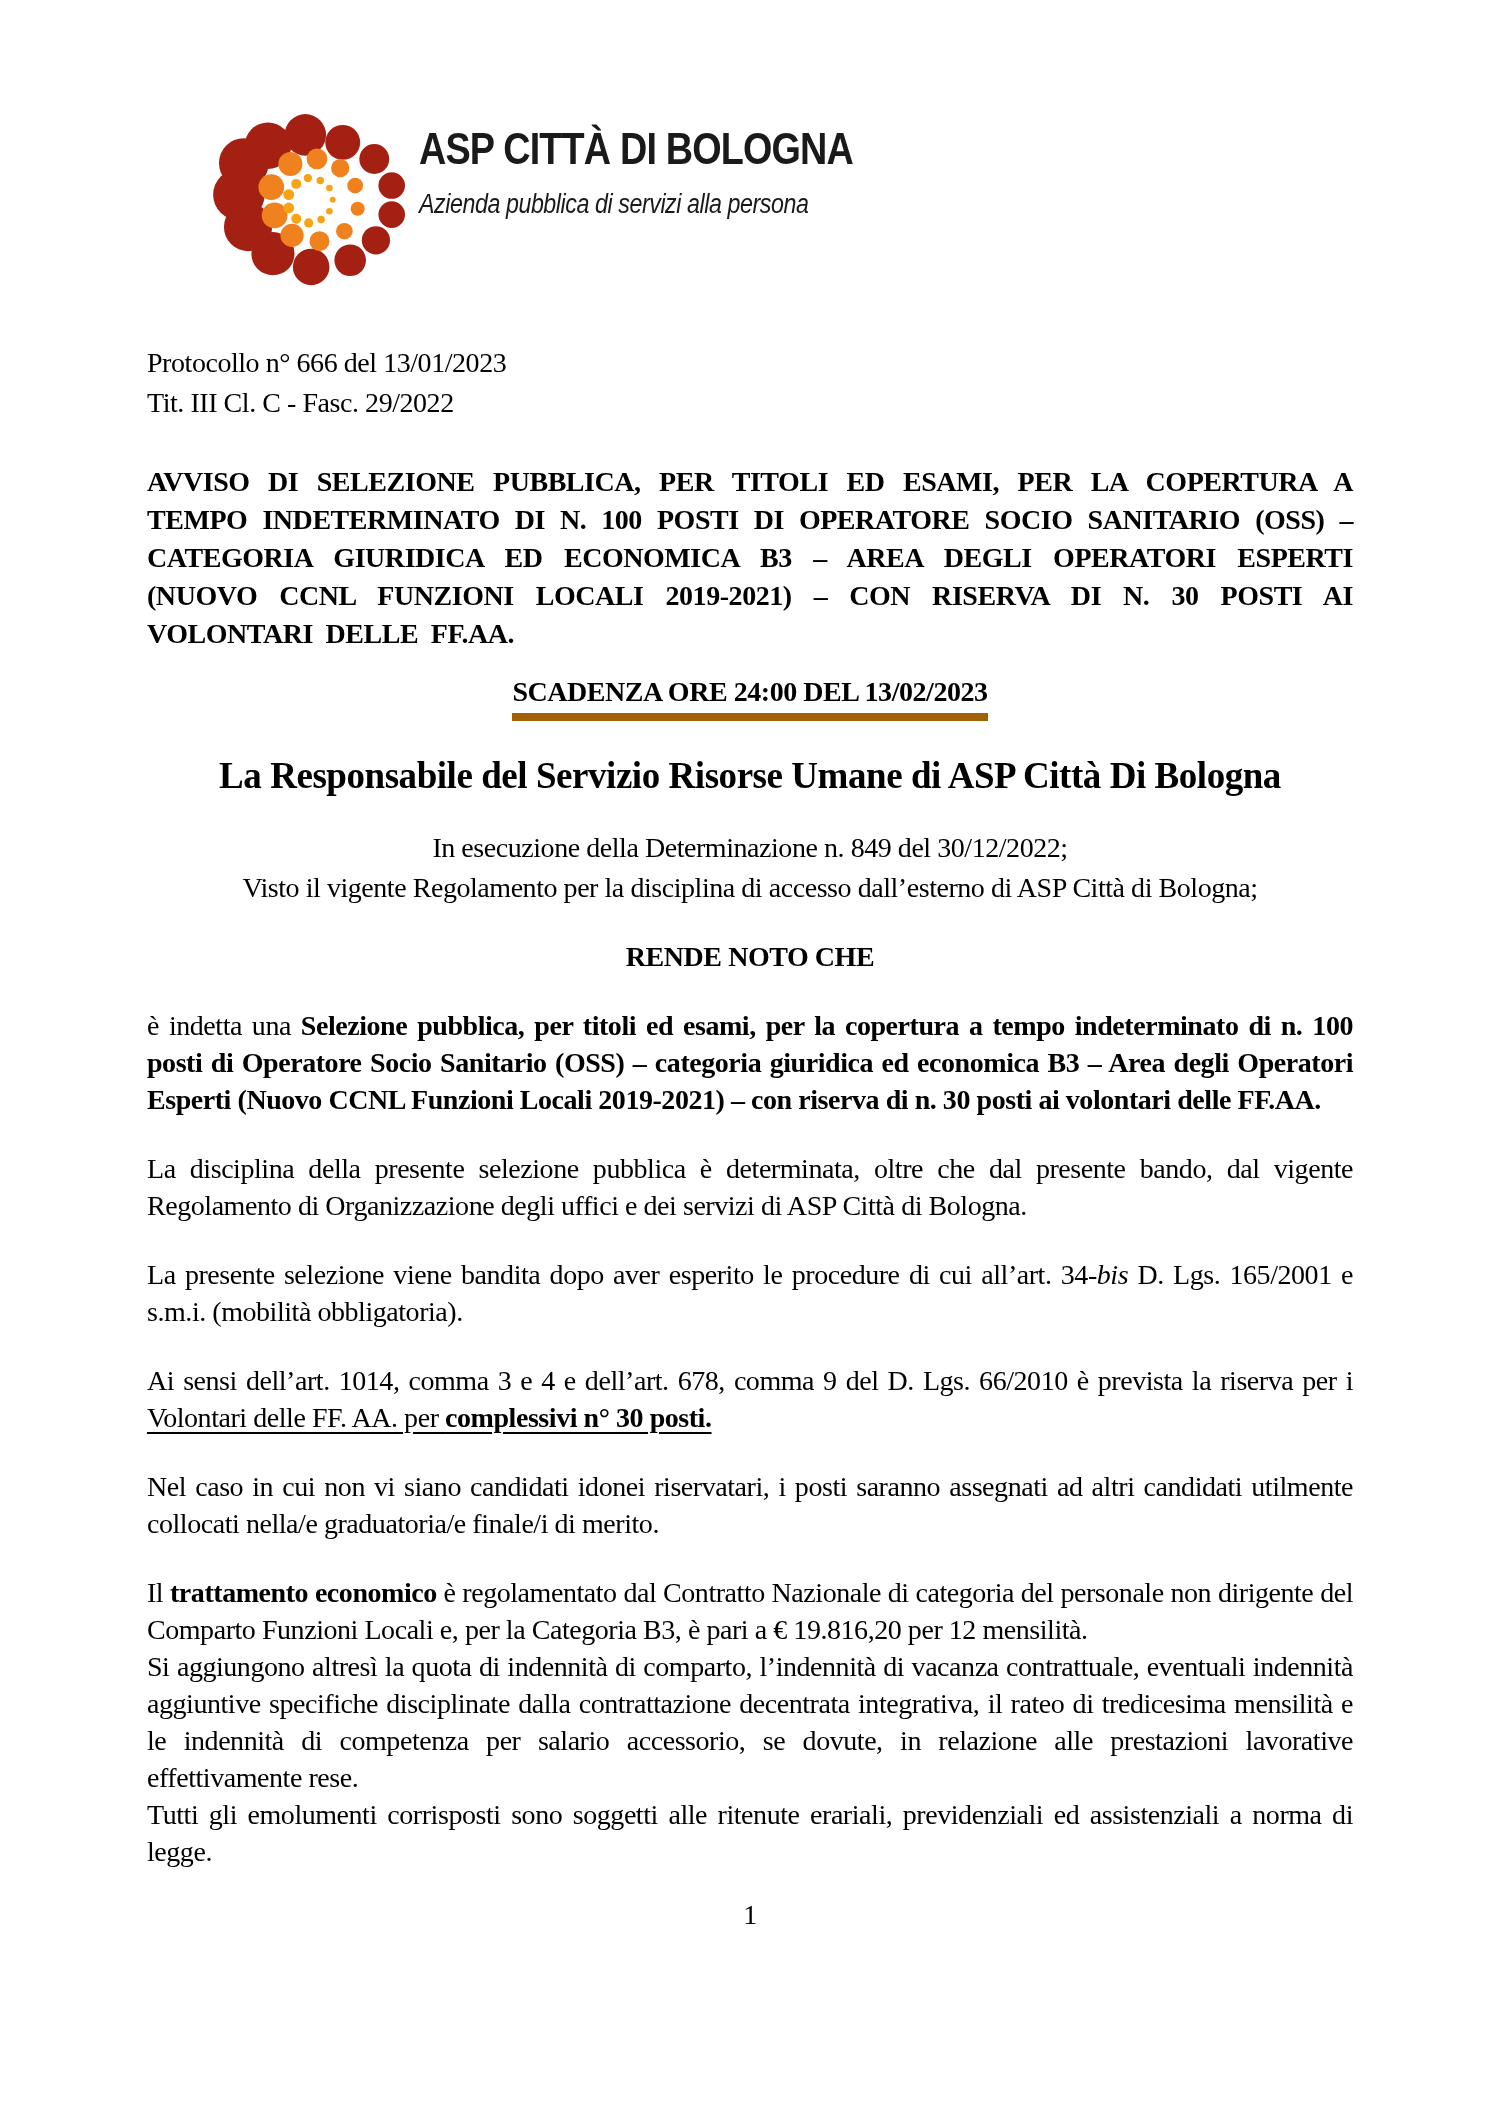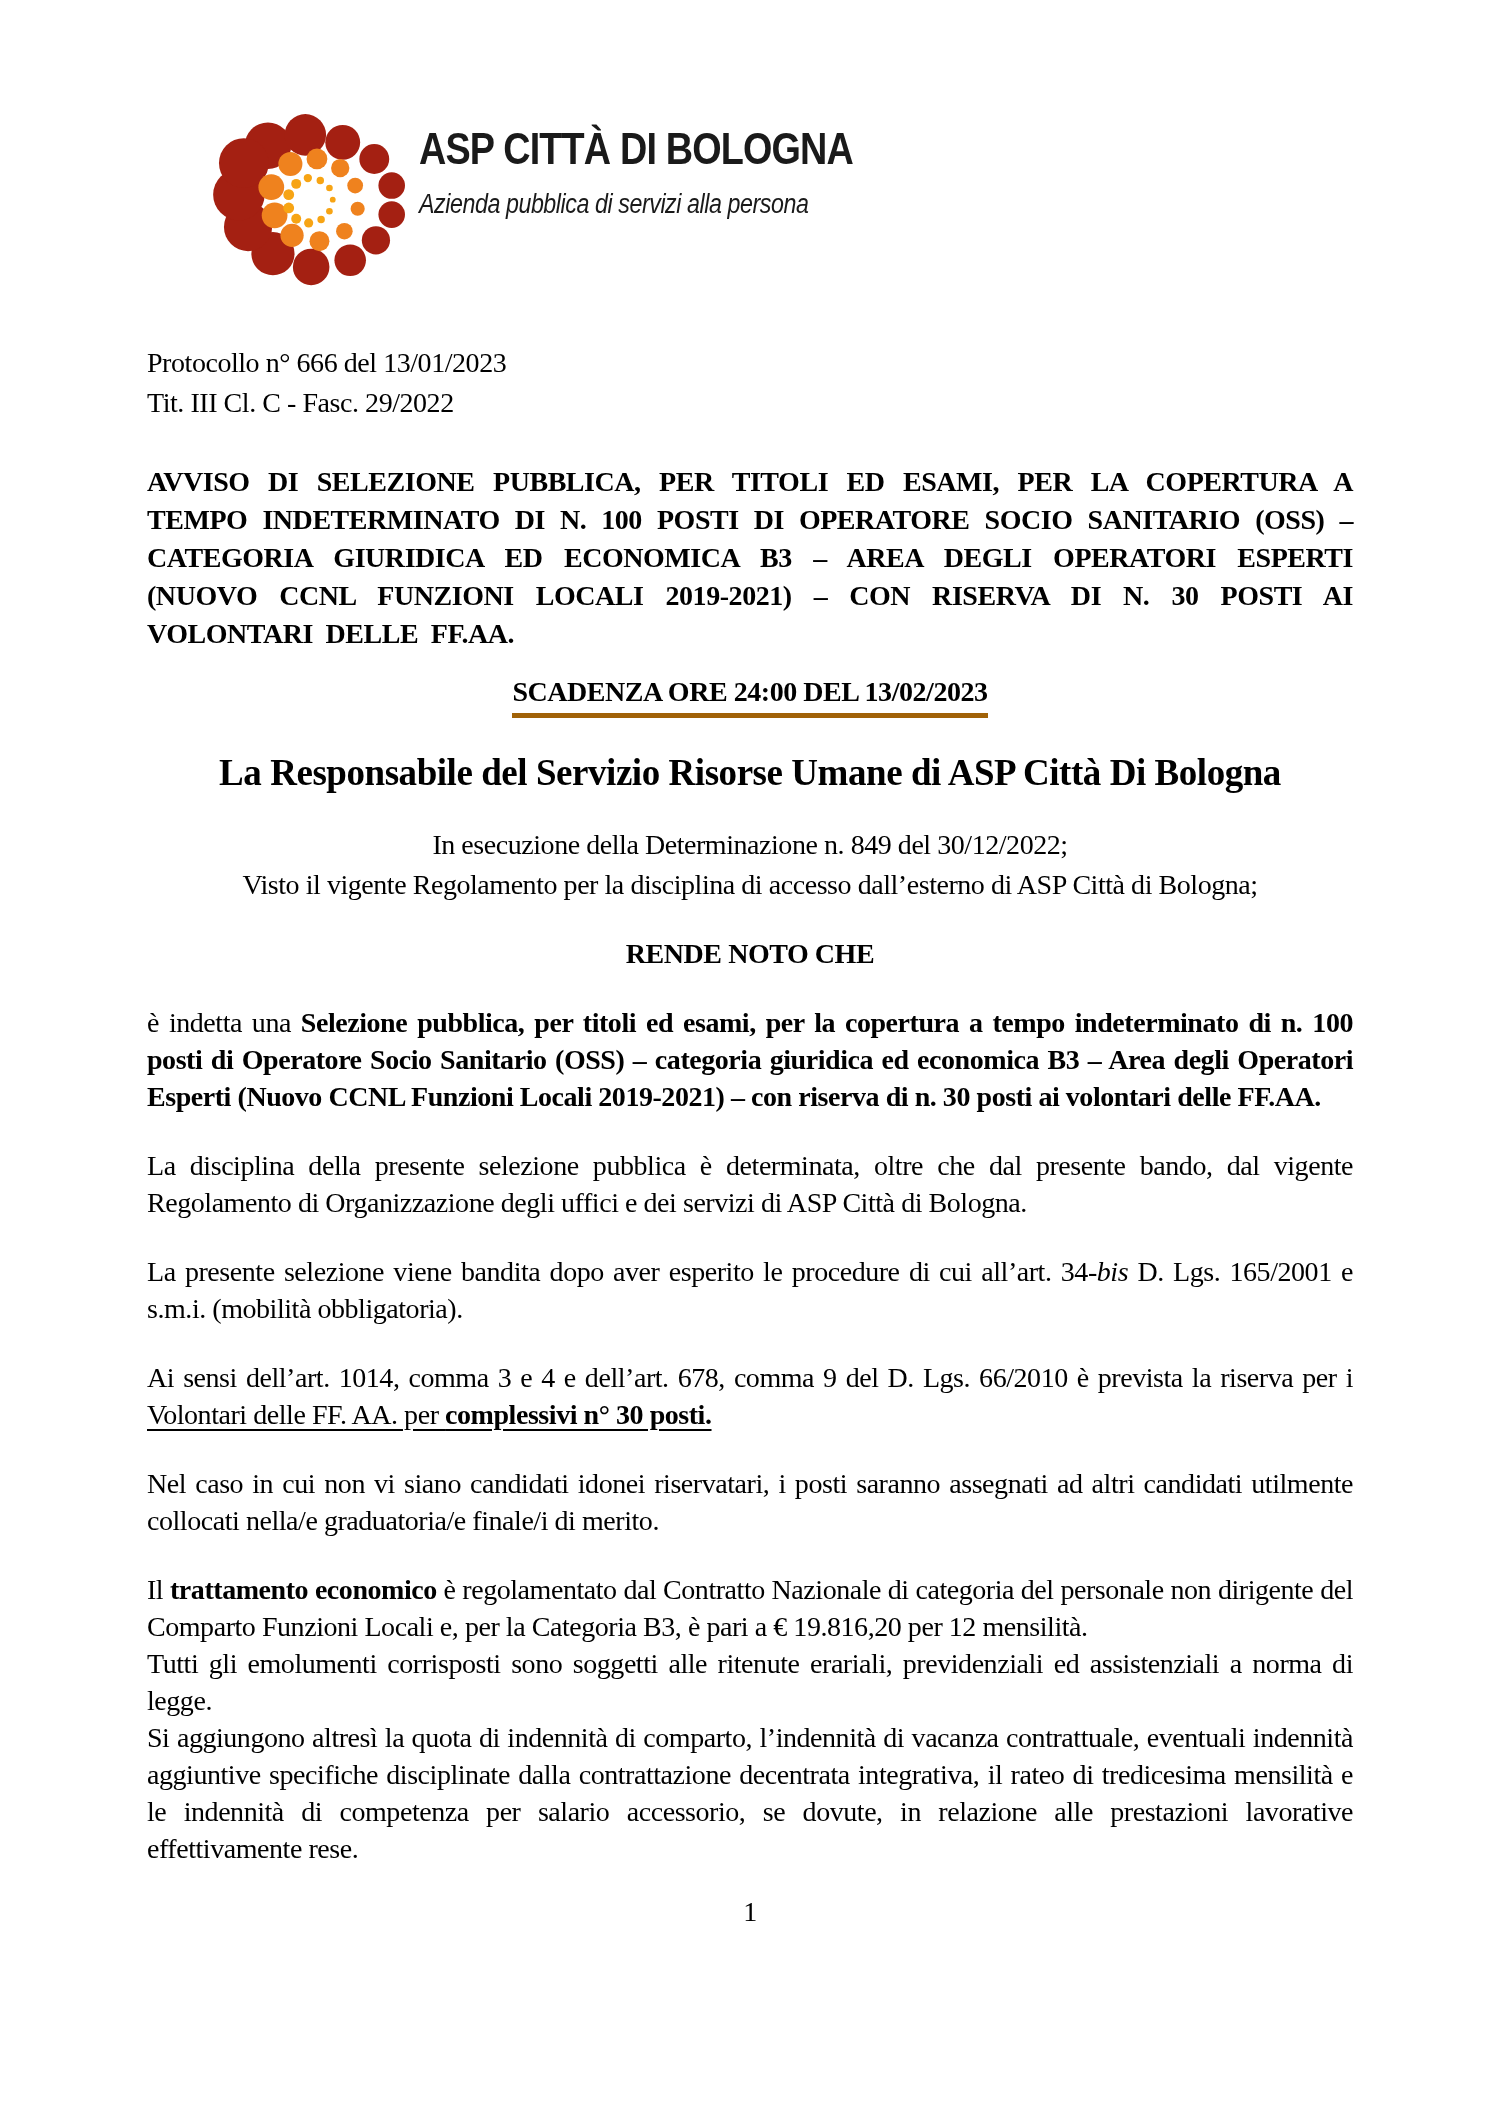--- a/index.html
+++ b/index.html
@@ -65,21 +65,21 @@
     font-size: 28px;
     font-weight: 700;
     text-align: justify;
     word-spacing: 6px;
     line-height: 38px;
   }
   .deadline-row { margin-top: 20px; text-align: center; }
   .deadline {
     display: inline-block;
     font-weight: 700;
-    border-bottom: 5px solid #a16207;
+    border-bottom: 8px solid #a16207;
     padding-bottom: 3px;
   }
   .issuer {
     margin: 36px 0 0;
     font-size: 37px;
     font-weight: 700;
     text-align: center;
   }
   .premises { margin-top: 34px; text-align: center; line-height: 40px; }
   .announcement {
@@ -181,19 +181,19 @@
   <p class="para">La disciplina della presente selezione pubblica è determinata, oltre che dal presente bando, dal vigente Regolamento di Organizzazione degli uffici e dei servizi di ASP Città di Bologna.</p>
 
   <p class="para"><span>La presente selezione viene bandita dopo aver esperito le procedure di cui all’art. 34-</span><em>bis</em><span> D. Lgs. 165/2001 e s.m.i. (mobilità obbligatoria).</span></p>
 
   <p class="para"><span>Ai sensi dell’art. 1014, comma 3 e 4 e dell’art. 678, comma 9 del D. Lgs. 66/2010 è prevista la riserva per i </span><span class="u">Volontari delle FF. AA. per </span><strong class="u">complessivi n° 30 posti.</strong></p>
 
   <p class="para">Nel caso in cui non vi siano candidati idonei riservatari, i posti saranno assegnati ad altri candidati utilmente collocati nella/e graduatoria/e finale/i di merito.</p>
 
   <p class="para"><span>Il </span><strong>trattamento economico</strong><span> è regolamentato dal Contratto Nazionale di categoria del personale non dirigente del Comparto Funzioni Locali e, per la Categoria B3, è pari a € 19.816,20 per 12 mensilità.</span></p>
 
+  <p class="para tight">Si aggiungono altresì la quota di indennità di comparto, l’indennità di vacanza contrattuale, eventuali indennità aggiuntive specifiche disciplinate dalla contrattazione decentrata integrativa, il rateo di tredicesima mensilità e le indennità di competenza per salario accessorio, se dovute, in relazione alle prestazioni lavorative effettivamente rese.</p>
+
   <p class="para tight">Tutti gli emolumenti corrisposti sono soggetti alle ritenute erariali, previdenziali ed assistenziali a norma di legge.</p>
-
-  <p class="para tight">Si aggiungono altresì la quota di indennità di comparto, l’indennità di vacanza contrattuale, eventuali indennità aggiuntive specifiche disciplinate dalla contrattazione decentrata integrativa, il rateo di tredicesima mensilità e le indennità di competenza per salario accessorio, se dovute, in relazione alle prestazioni lavorative effettivamente rese.</p>
 
   <div class="page-number">1</div>
 
 </div>
 
 </body></html>

